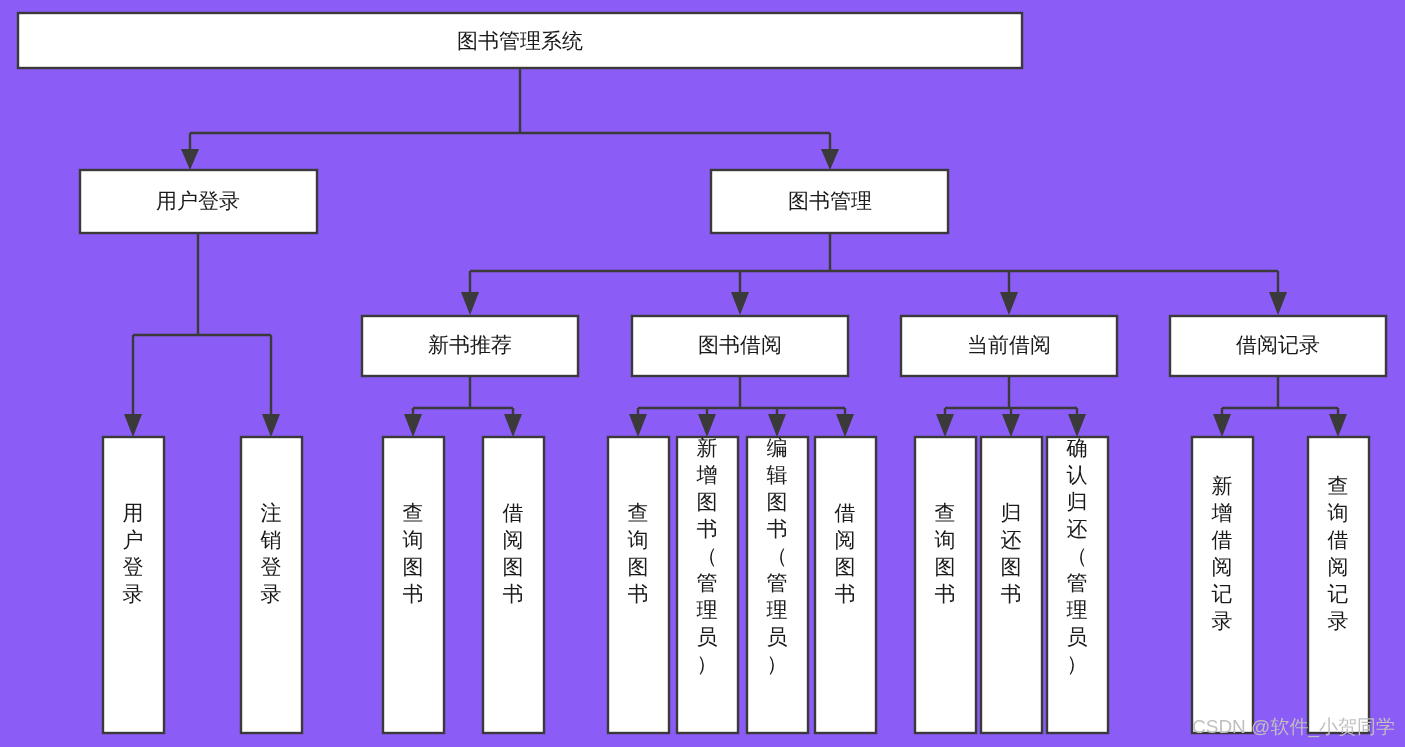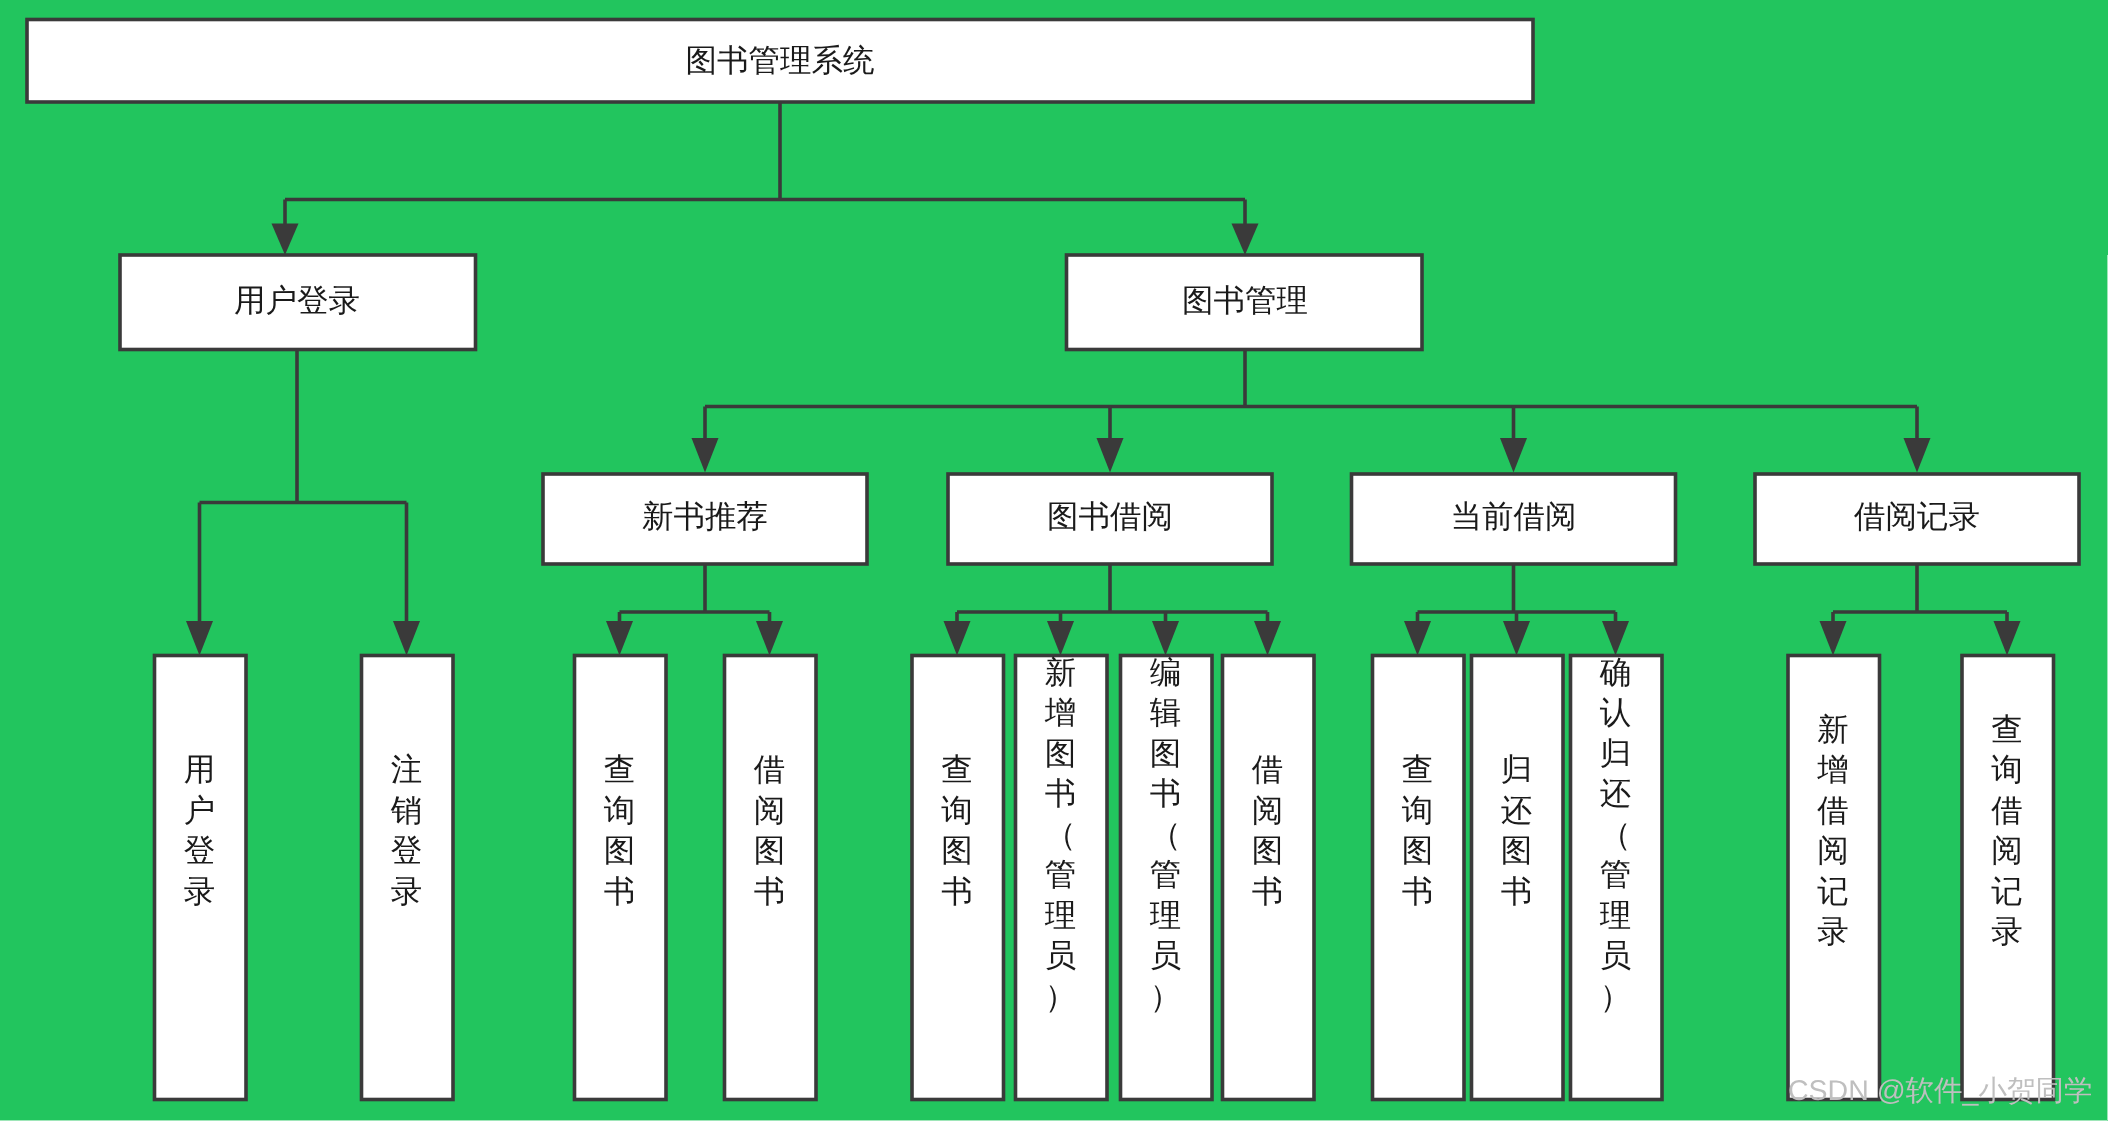--- a/index.html
+++ b/index.html
@@ -10,21 +10,21 @@
   body {
     width: 1405px;
     height: 747px;
     font-family: "Liberation Sans", "DejaVu Sans", sans-serif;
     overflow: hidden;
   }
   #diagram-root {
     position: relative;
     width: 1405px;
     height: 747px;
-    background: #22c55e;
+    background: #8b5cf6;
   }
   svg.diagram-canvas {
     position: absolute;
     left: 0;
     top: 0;
     width: 1405px;
     height: 747px;
     display: block;
   }
   .node-box {

